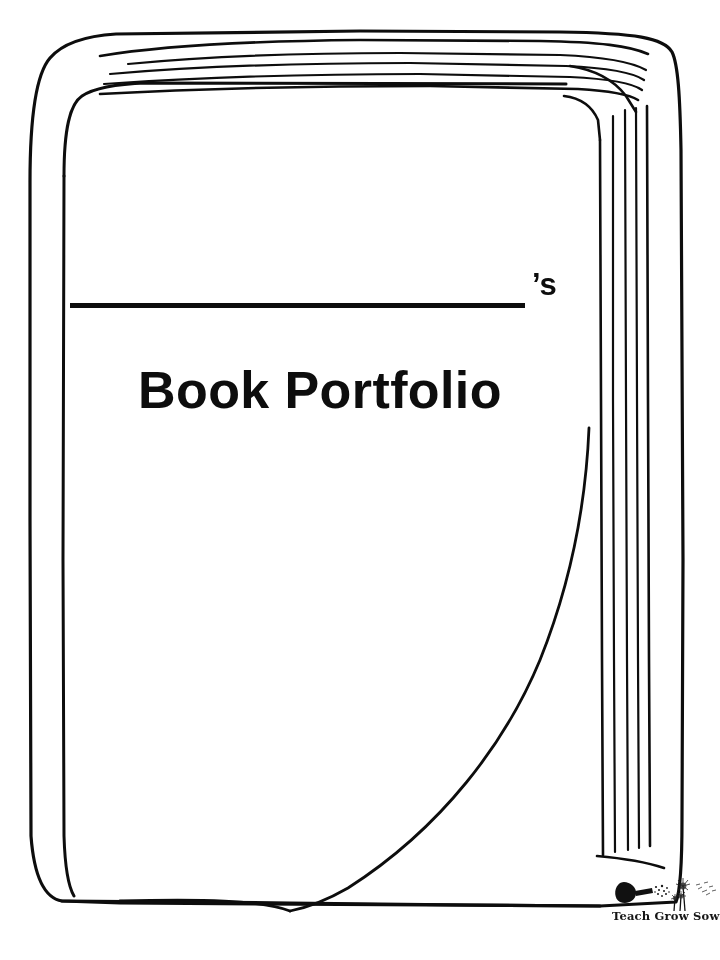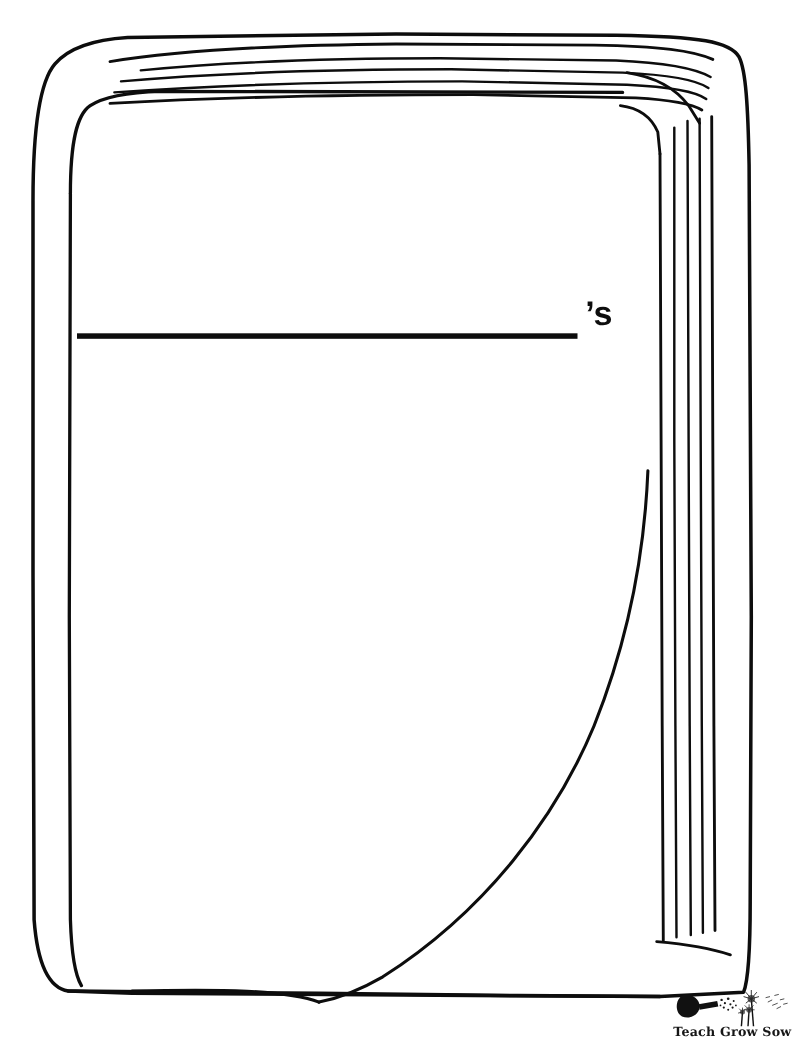--- a/index.html
+++ b/index.html
@@ -83,21 +83,21 @@
     color: #0d0d0d;
     letter-spacing: 0.4px;
     line-height: 1.05;
     font-family: "Liberation Sans", sans-serif;
   }
 
   
   #brand {
     position: absolute;
     left: 612px;
-    top: 893px;
+    top: 871px;
     width: 106px;
     height: 62px;
   }
   #brand-mark {
     position: absolute;
     left: 0;
     top: 0;
     width: 106px;
     height: 42px;
   }
@@ -183,20 +183,21 @@
 
   </svg>
 
   <div id="cover-text">
 
     <div id="name-row">
       <div id="name-blank"></div>
       <span id="possessive">’s</span>
     </div>
 
+    <div id="title">Book Portfolio</div>
 
   </div>
 
   <div id="brand">
 
     <svg id="brand-mark" viewBox="0 0 106 42">
 
       <path d="M 6 14 C 2 18, 2 28, 8 31 C 15 34, 23 30, 24 23 C 25 16, 18 11, 12 11 C 10 11, 7 12, 6 14 Z" fill="#111111"></path>
 
       <path d="M 23 20 L 40 17 L 41 22 L 24 25 Z" fill="#111111"></path>

